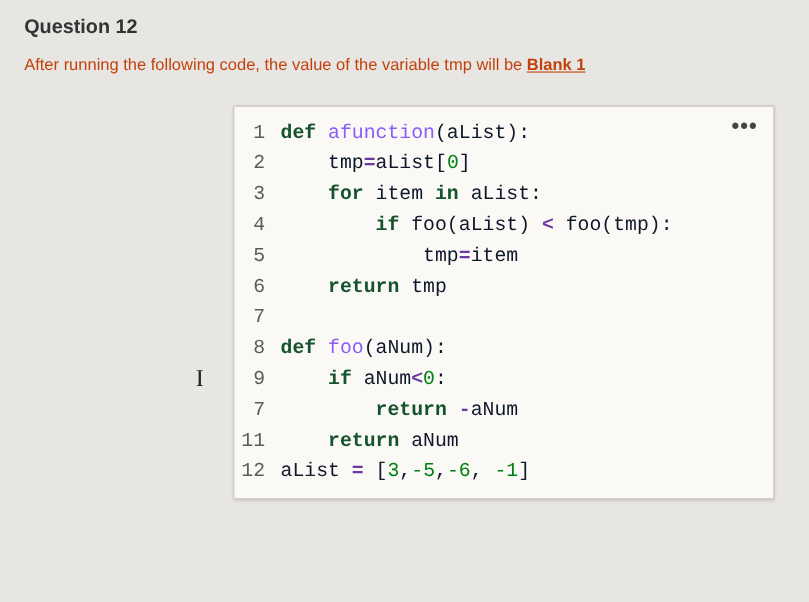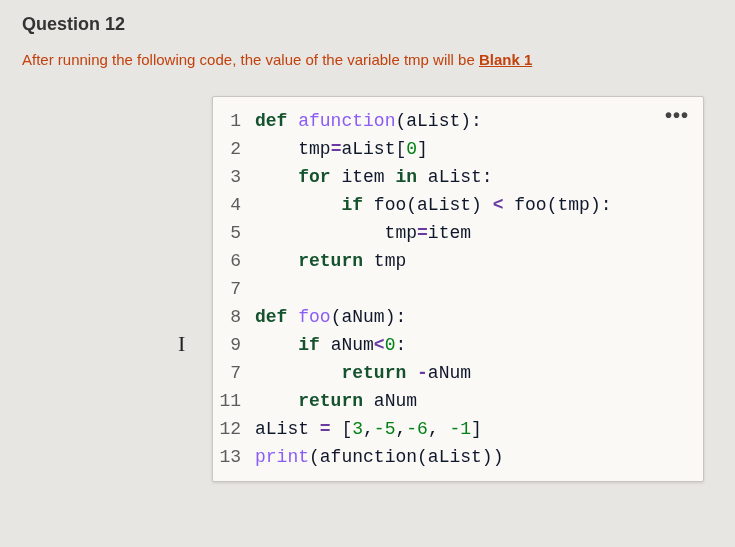--- a/index.html
+++ b/index.html
@@ -105,18 +105,17 @@
           <div class="code-line"><span class="ln">3</span><span class="cd"><span class="plain">    </span><span class="kw">for</span><span class="plain"> item </span><span class="kw">in</span><span class="plain"> aList:</span></span></div>
           <div class="code-line"><span class="ln">4</span><span class="cd"><span class="plain">        </span><span class="kw">if</span><span class="plain"> foo(aList) </span><span class="op">&lt;</span><span class="plain"> foo(tmp):</span></span></div>
           <div class="code-line"><span class="ln">5</span><span class="cd"><span class="plain">            tmp</span><span class="op">=</span><span class="plain">item</span></span></div>
           <div class="code-line"><span class="ln">6</span><span class="cd"><span class="plain">    </span><span class="kw">return</span><span class="plain"> tmp</span></span></div>
           <div class="code-line"><span class="ln">7</span><span class="cd"><span class="plain"></span></span></div>
           <div class="code-line"><span class="ln">8</span><span class="cd"><span class="kw">def </span><span class="fn">foo</span><span class="plain">(aNum):</span></span></div>
           <div class="code-line"><span class="ln">9</span><span class="cd"><span class="plain">    </span><span class="kw">if</span><span class="plain"> aNum</span><span class="op">&lt;</span><span class="num">0</span><span class="plain">:</span></span></div>
           <div class="code-line"><span class="ln">7</span><span class="cd"><span class="plain">        </span><span class="kw">return</span><span class="plain"> </span><span class="op">-</span><span class="plain">aNum</span></span></div>
           <div class="code-line"><span class="ln">11</span><span class="cd"><span class="plain">    </span><span class="kw">return</span><span class="plain"> aNum</span></span></div>
           <div class="code-line"><span class="ln">12</span><span class="cd"><span class="plain">aList </span><span class="op">=</span><span class="plain"> [</span><span class="num">3</span><span class="plain">,</span><span class="num">-5</span><span class="plain">,</span><span class="num">-6</span><span class="plain">, </span><span class="num">-1</span><span class="plain">]</span></span></div>
-          <div class="code-line"><span class="ln">13</span><span class="cd"><span class="fn">print</span><span class="plain">(afunction(aList))</span></span></div>
         </div>
     </div>
   </div>
 
 </div>
 
 </body></html>

